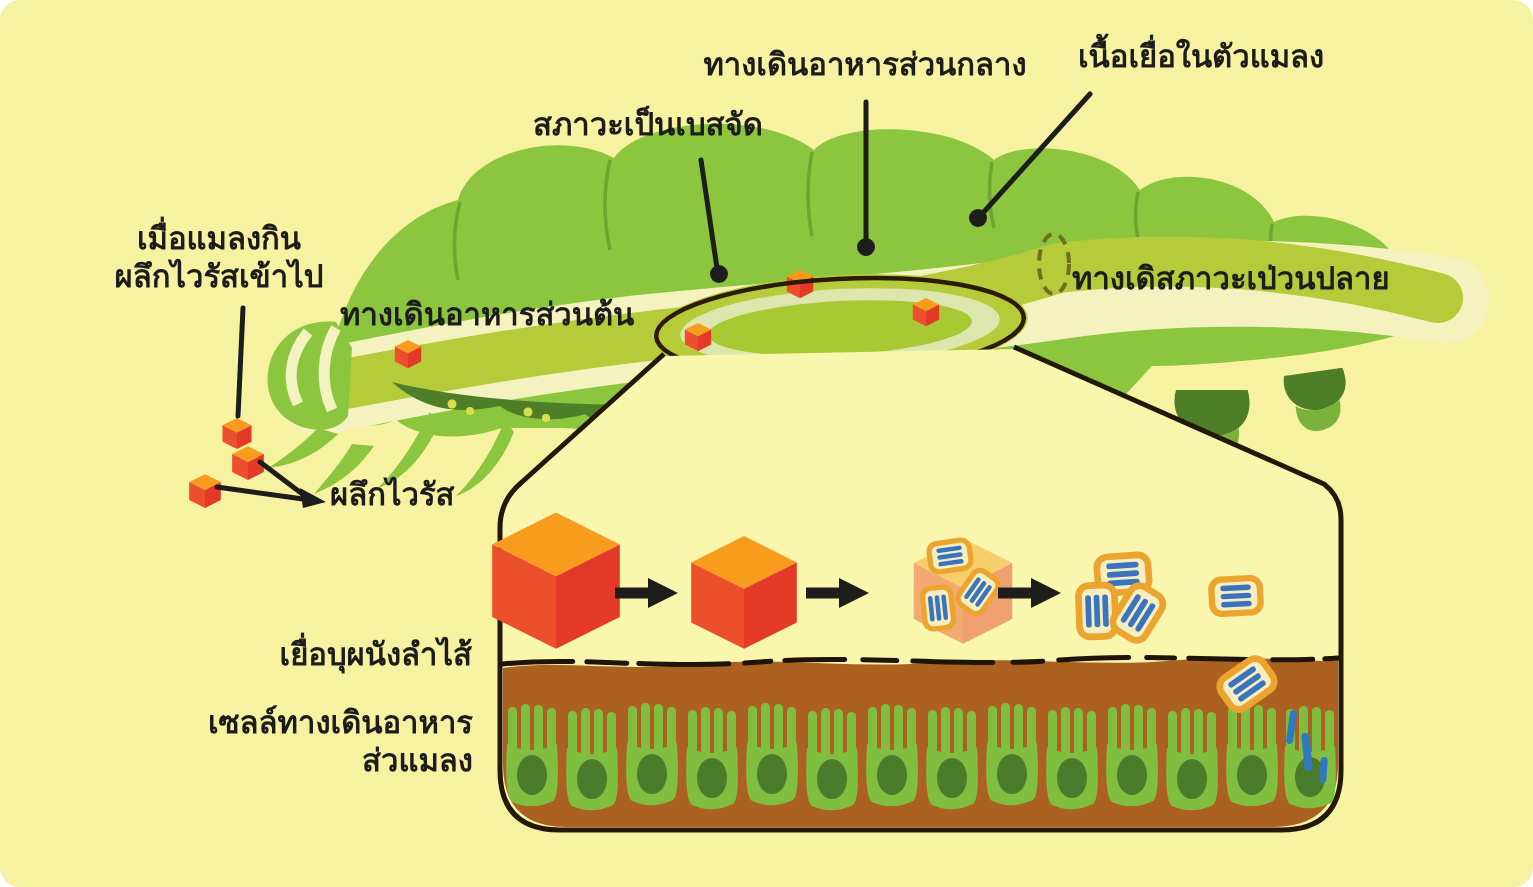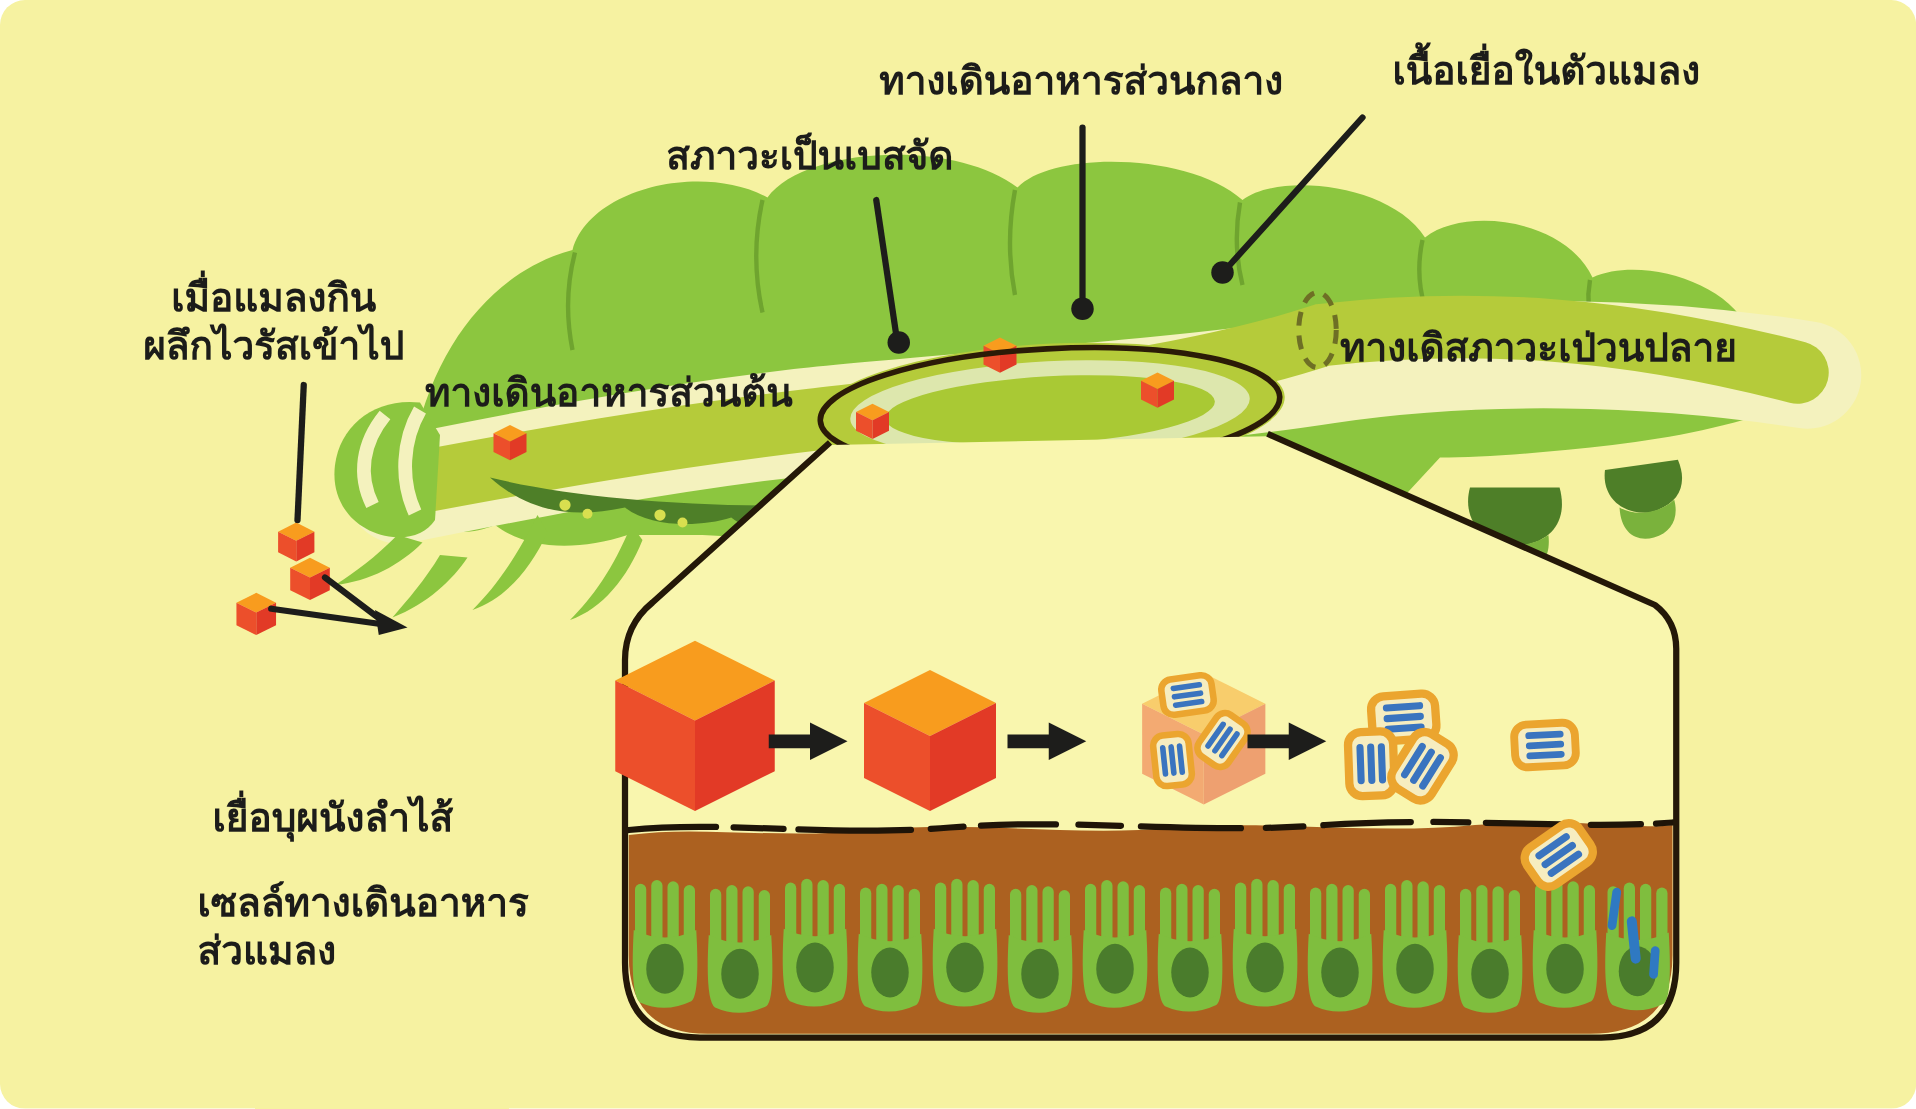--- a/index.html
+++ b/index.html
@@ -10,21 +10,21 @@
   #card{
     position:absolute;left:0;top:0;right:0;bottom:0;
     background:#f6f2a1;border-radius:20px;
   }
   #art{position:absolute;left:0;top:0;}
   .lbl{
     position:absolute;color:#1c1c1a;font-size:31px;font-weight:600;
     line-height:38px;letter-spacing:0px;white-space:nowrap;
   }
   .lbl.center{text-align:center;}
-  .lbl.right{}
+  .lbl.right{text-align:right;}
 </style>
 </head>
 <body>
 
 <div id="stage">
   <div id="card"></div>
 
   <svg id="art" width="1533" height="887" viewBox="0 0 1533 887">
     <defs>
 
@@ -233,33 +233,34 @@
     <g fill="#1d1d1b">
       <circle cx="866" cy="247" r="9"></circle>
       <circle cx="719" cy="274" r="9"></circle>
       <circle cx="978" cy="218" r="9"></circle>
       <polygon points="326,502 300,488 303,508"></polygon>
     </g>
   </svg>
 
   <div class="lbl center" style="left:660px;top:46px;width:410px;">ทางเดินอาหารส่วนกลาง</div>
 
-  <div class="lbl" style="left:1114px;top:38px;width:400px;">เนื้อเยื่อในตัวแมลง</div>
+  <div class="lbl" style="left:1078px;top:38px;width:400px;">เนื้อเยื่อในตัวแมลง</div>
 
   <div class="lbl" style="left:533px;top:106px;width:310px;">สภาวะเป็นเบสจัด</div>
 
   <div class="lbl center" style="left:90px;top:220px;width:258px;">
     <div>เมื่อแมลงกิน</div>
     <div>ผลึกไวรัสเข้าไป</div>
   </div>
 
   <div class="lbl" style="left:340px;top:296px;width:360px;">ทางเดินอาหารส่วนต้น</div>
 
   <div class="lbl" style="left:1072px;top:260px;width:380px;">ทางเดิสภาวะเป่วนปลาย</div>
 
+  <div class="lbl" style="left:330px;top:476px;width:220px;">ผลึกไวรัส</div>
 
   <div class="lbl right" style="left:170px;top:636px;width:302px;">เยื่อบุผนังลำไส้</div>
 
   <div class="lbl right" style="left:158px;top:704px;width:315px;">
     <div>เซลล์ทางเดินอาหาร</div>
     <div>ส่วแมลง</div>
   </div>
 </div>
 
 </body></html>

